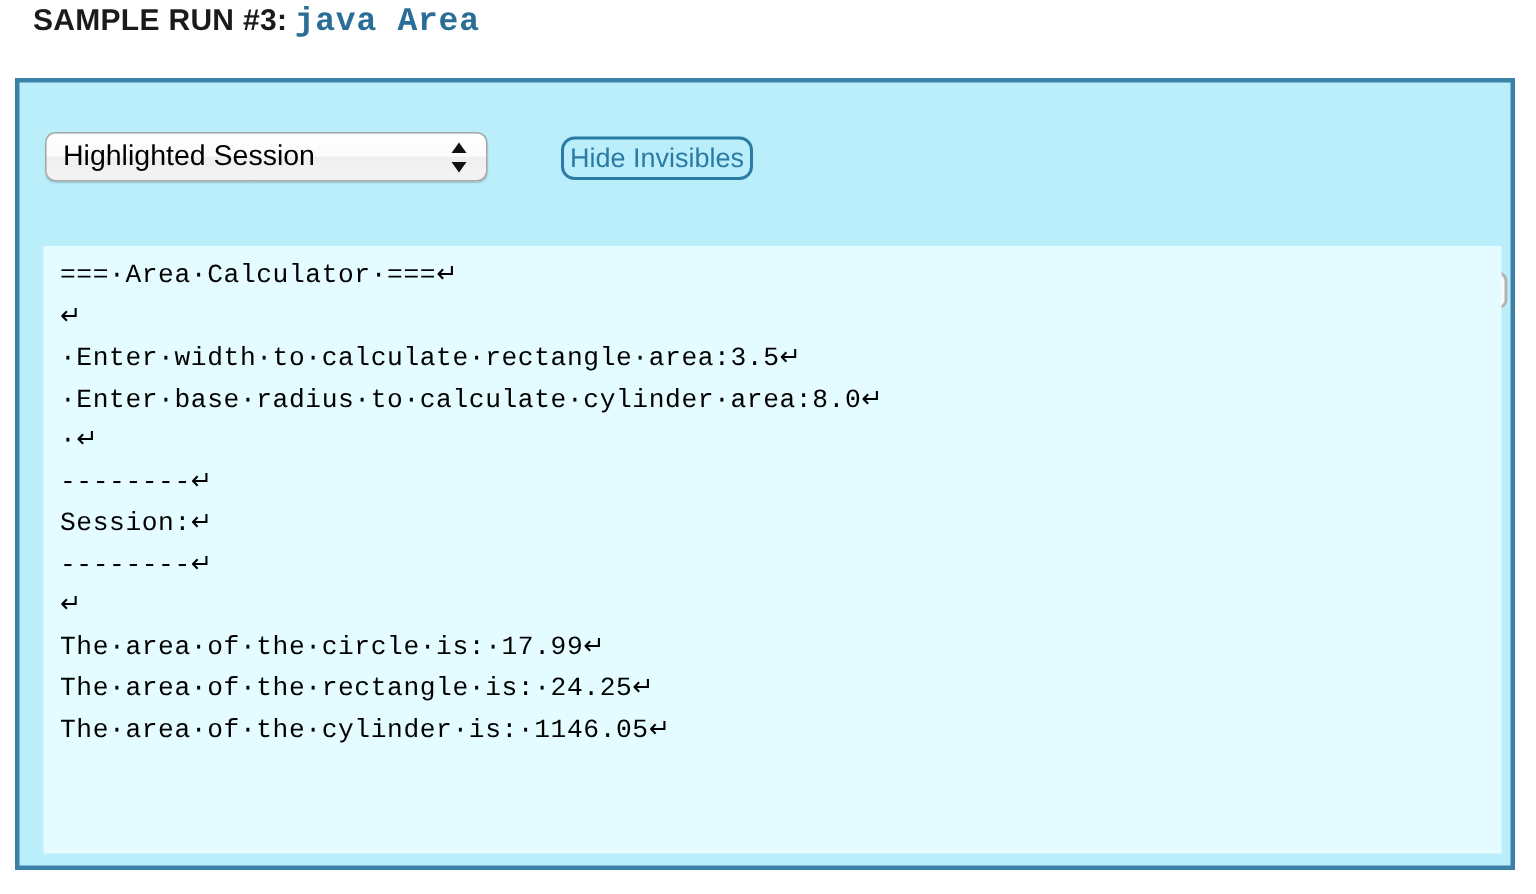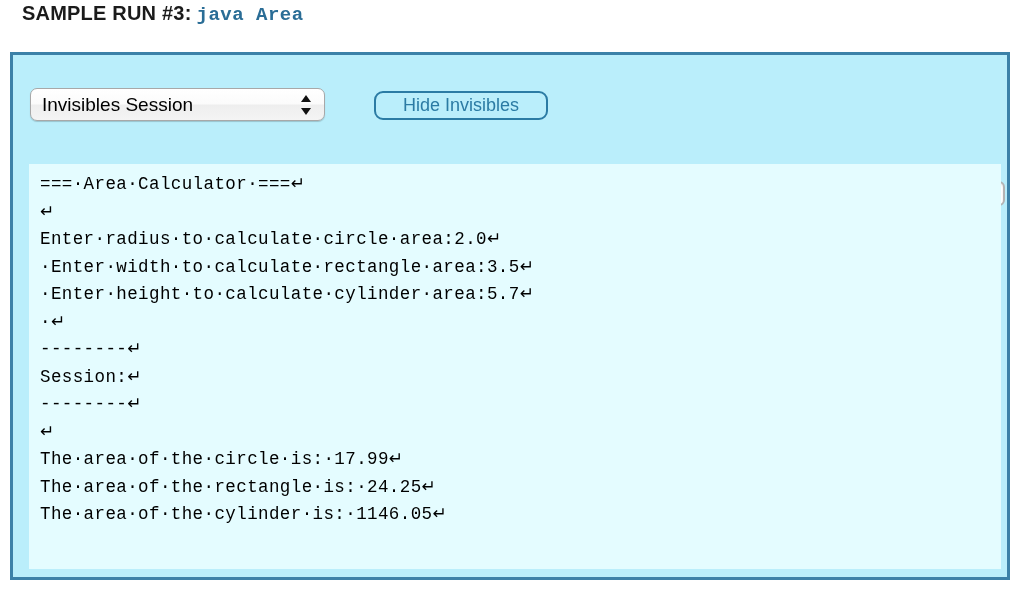--- a/index.html
+++ b/index.html
@@ -23,21 +23,21 @@
     font-size: 20px;
     font-weight: bold;
     color: #1b1b1b;
     letter-spacing: 0.2px;
     white-space: nowrap;
   }
   .page-header .cmd {
     font-family: "Liberation Mono", "DejaVu Sans Mono", monospace;
     color: #2a6d96;
     font-weight: bold;
-    font-size: 19px;
+    font-size: 22px;
     letter-spacing: 0.5px;
     margin-left: 5px;
   }
 
   
   .console-panel {
     position: absolute;
     left: 10px;
     top: 52px;
     width: 1000px;
@@ -97,21 +97,21 @@
     bottom: 1px;
     border-top: 7px solid #101010;
   }
 
   .hide-invisibles-btn {
     position: absolute;
     left: 361px;
     top: 36px;
     height: 29px;
     box-sizing: border-box;
-    padding: 0 27px;
+    padding: 0 4px;
     border: 2px solid #2b7ba4;
     border-radius: 9px;
     background: transparent;
     color: #2b7ba4;
     font-size: 18px;
     line-height: 25px;
     font-family: "Liberation Sans", sans-serif;
     cursor: pointer;
     white-space: nowrap;
   }
@@ -199,21 +199,21 @@
 <body>
 
 <div class="page-header">
   <span>SAMPLE RUN #3:</span><span class="cmd">java Area</span>
 </div>
 
 <div class="console-panel">
 
   <div class="toolbar-row-1">
     <div class="session-select">
-      <span>Invisibles Session</span>
+      <span>Highlighted Session</span>
       <span class="stepper">
         <span class="tri up"></span>
         <span class="tri down"></span>
       </span>
     </div>
 
     <button class="hide-invisibles-btn">Hide Invisibles</button>
   </div>
 
   <div class="highlight-label">Highlight:</div>
@@ -225,23 +225,22 @@
       <span class="tri down"></span>
     </span>
   </div>
 
   <div class="show-highlighted-label">Show Highlighted Only</div>
   <div class="show-highlighted-checkbox"></div>
 
   <div class="output-area" id="output-area">
       <div class="out-line"><span class="ws">===·Area·Calculator·===</span><span class="crlf">↵</span></div>
       <div class="out-line"><span class="ws"></span><span class="crlf">↵</span></div>
-      <div class="out-line"><span class="ws">Enter·radius·to·calculate·circle·area:2.0</span><span class="crlf">↵</span></div>
       <div class="out-line"><span class="ws">·Enter·width·to·calculate·rectangle·area:3.5</span><span class="crlf">↵</span></div>
-      <div class="out-line"><span class="ws">·Enter·height·to·calculate·cylinder·area:5.7</span><span class="crlf">↵</span></div>
+      <div class="out-line"><span class="ws">·Enter·base·radius·to·calculate·cylinder·area:8.0</span><span class="crlf">↵</span></div>
       <div class="out-line"><span class="ws">·</span><span class="crlf">↵</span></div>
       <div class="out-line"><span class="ws">--------</span><span class="crlf">↵</span></div>
       <div class="out-line"><span class="ws">Session:</span><span class="crlf">↵</span></div>
       <div class="out-line"><span class="ws">--------</span><span class="crlf">↵</span></div>
       <div class="out-line"><span class="ws"></span><span class="crlf">↵</span></div>
       <div class="out-line"><span class="ws">The·area·of·the·circle·is:·17.99</span><span class="crlf">↵</span></div>
       <div class="out-line"><span class="ws">The·area·of·the·rectangle·is:·24.25</span><span class="crlf">↵</span></div>
       <div class="out-line"><span class="ws">The·area·of·the·cylinder·is:·1146.05</span><span class="crlf">↵</span></div>
     </div>
 

